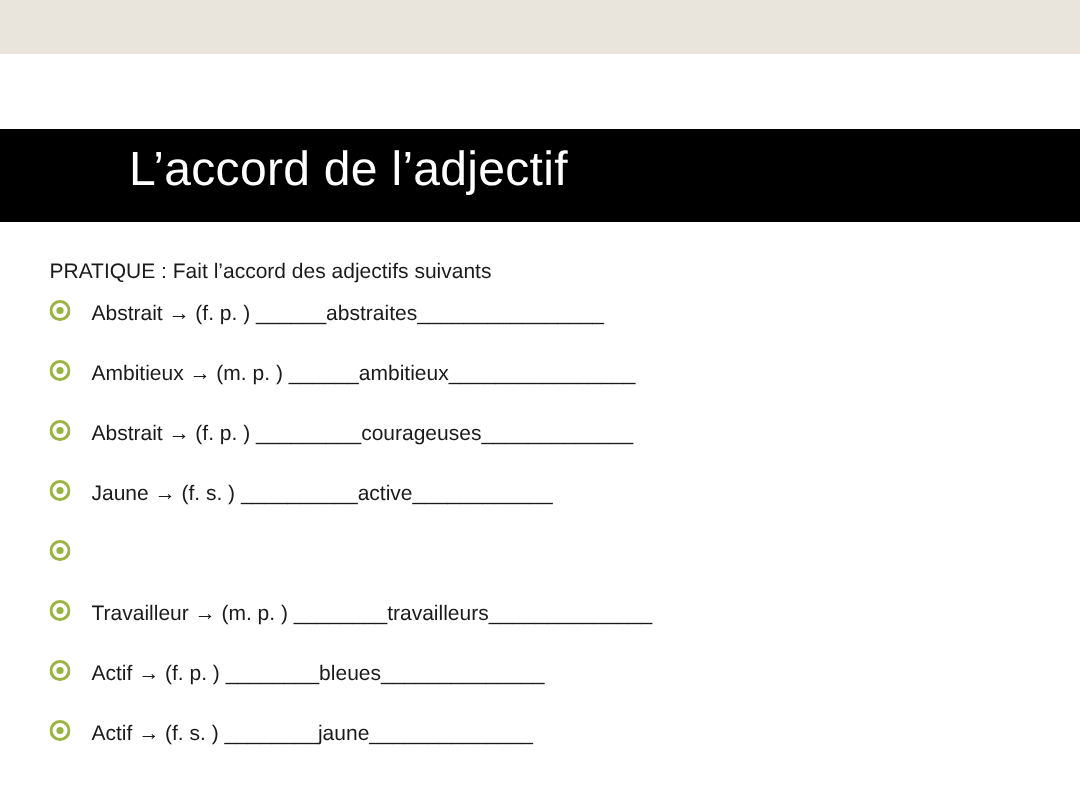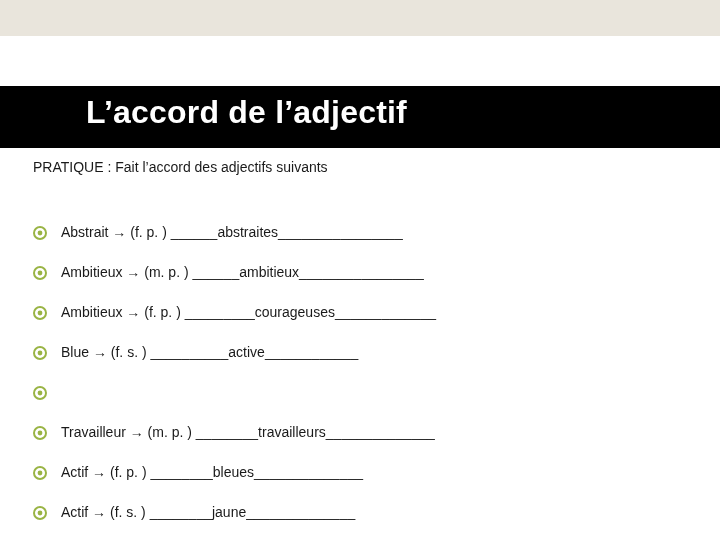--- a/index.html
+++ b/index.html
@@ -31,40 +31,40 @@
     left: 0;
     width: 720px;
     height: 62px;
     background: #000000;
   }
   .title-text {
     position: absolute;
     top: 94px;
     left: 86px;
     font-size: 32px;
-    font-weight: 700;
+    font-weight: 400;
     color: #ffffff;
     letter-spacing: 0.2px;
   }
   .subtitle {
     position: absolute;
-    top: 159px;
+    top: 172px;
     left: 33px;
     font-size: 14px;
     color: #1a1a1a;
   }
   .list {
     position: absolute;
     top: 200px;
     left: 33px;
     right: 20px;
   }
   .item {
     display: flex;
-    align-items: flex-end;
+    align-items: flex-start;
     height: 40px;
     font-size: 14px;
     color: #1a1a1a;
   }
   .bullet {
     width: 14px;
     height: 14px;
     flex: 0 0 14px;
     margin-right: 14px;
     display: inline-flex;
@@ -107,31 +107,31 @@
       <span>Ambitieux → (m. p. ) ______ambitieux________________</span>
     </div>
 
     <div class="item">
       <span class="bullet">
         <svg width="14" height="14" viewBox="0 0 14 14">
             <circle cx="7" cy="7" r="6" fill="none" stroke="#99b444" stroke-width="2"></circle>
             <circle cx="7" cy="7" r="2.4" fill="#99b444"></circle>
           </svg>
       </span>
-      <span>Ambitieux → (f. p. ) _________courageuses_____________</span>
+      <span>Abstrait → (f. p. ) _________courageuses_____________</span>
     </div>
 
     <div class="item">
       <span class="bullet">
         <svg width="14" height="14" viewBox="0 0 14 14">
             <circle cx="7" cy="7" r="6" fill="none" stroke="#99b444" stroke-width="2"></circle>
             <circle cx="7" cy="7" r="2.4" fill="#99b444"></circle>
           </svg>
       </span>
-      <span>Blue → (f. s. ) __________active____________</span>
+      <span>Jaune → (f. s. ) __________active____________</span>
     </div>
 
     <div class="item">
       <span class="bullet">
         <svg width="14" height="14" viewBox="0 0 14 14">
             <circle cx="7" cy="7" r="6" fill="none" stroke="#99b444" stroke-width="2"></circle>
             <circle cx="7" cy="7" r="2.4" fill="#99b444"></circle>
           </svg>
       </span>
     </div>

